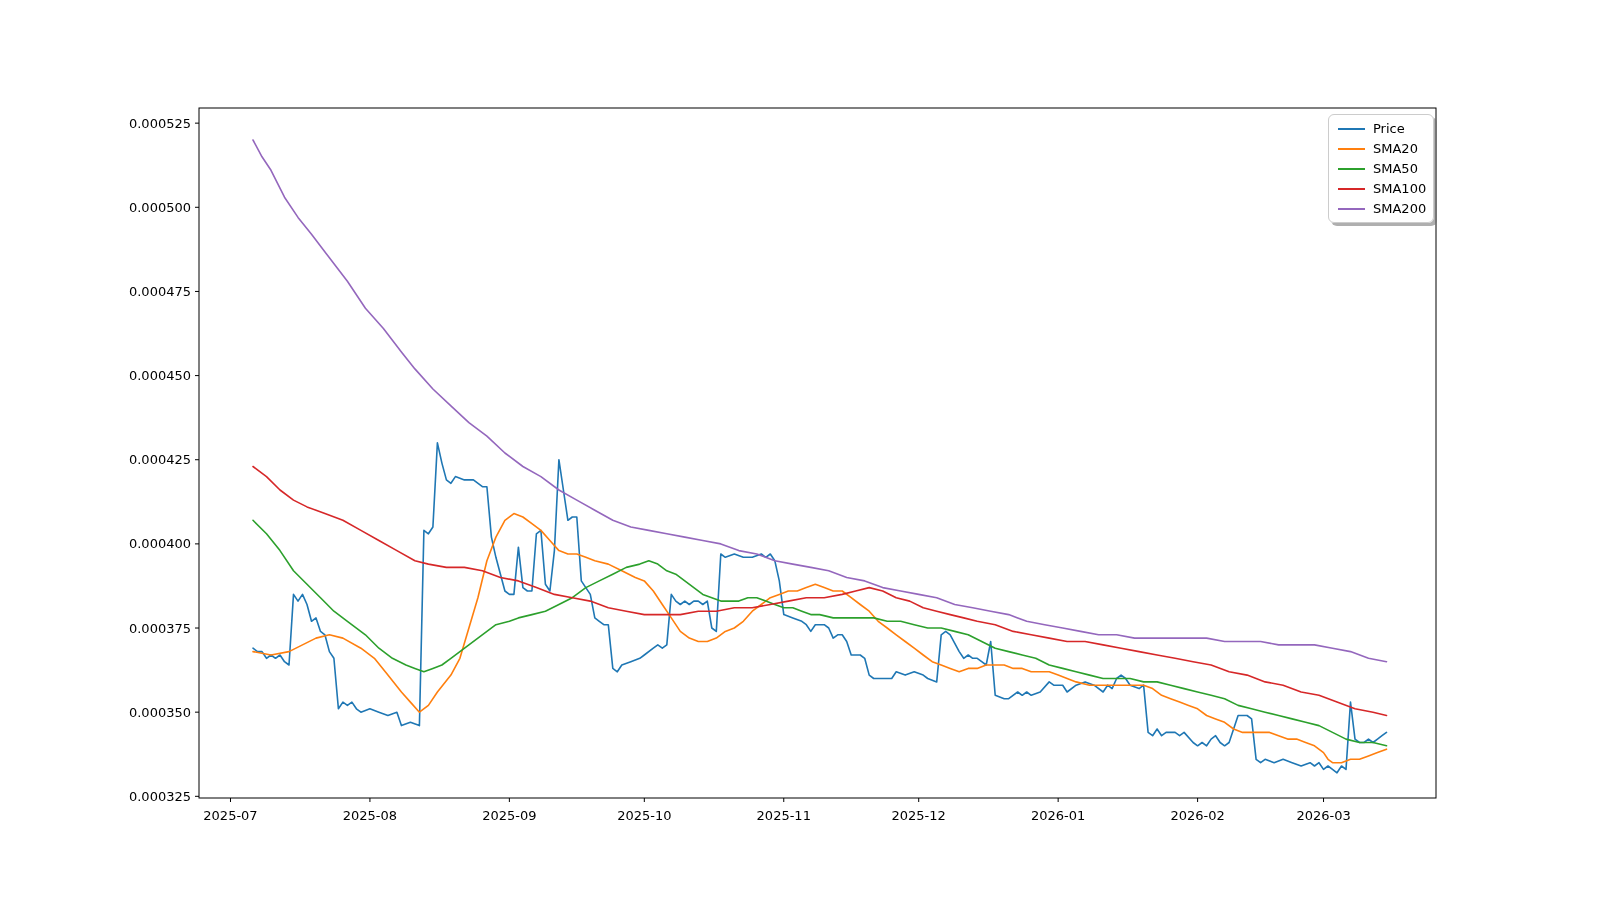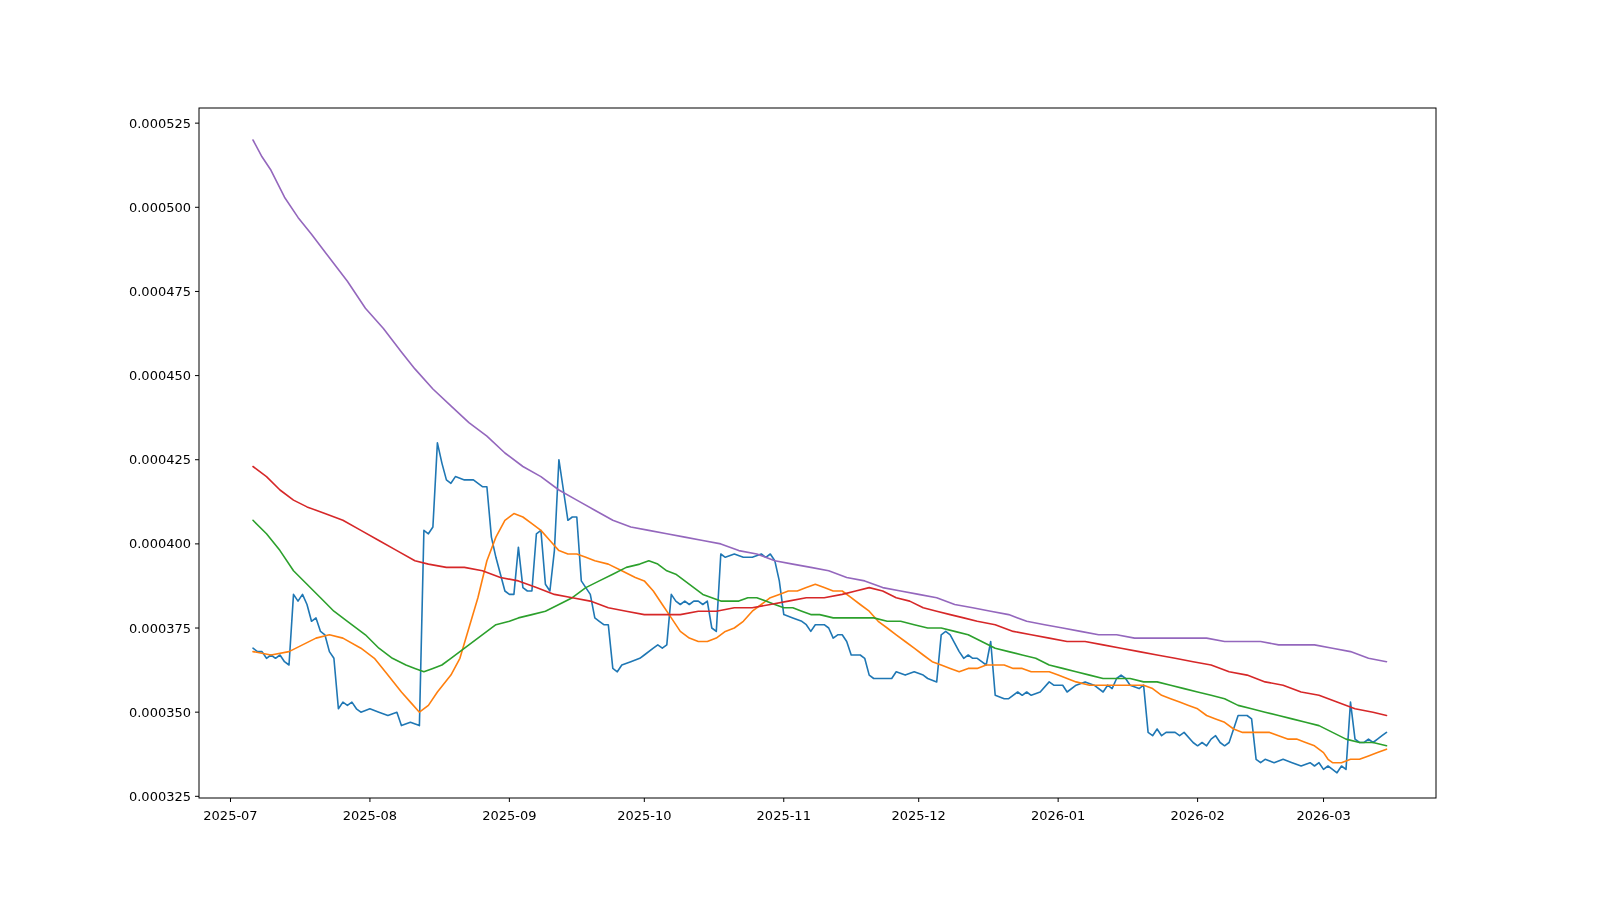--- a/index.html
+++ b/index.html
@@ -85,13 +85,35 @@
         <polyline points="253.0,520.3 266.5,533.8 280.0,550.6 293.5,570.8 307.0,584.3 320.5,597.7 333.9,611.2 347.4,621.3 365.4,634.8 378.9,648.2 392.4,658.3 405.9,665.0 414.9,668.4 423.9,671.8 432.9,668.4 441.9,665.0 450.9,658.3 459.9,651.6 468.9,644.9 477.9,638.1 486.9,631.4 495.9,624.7 509.4,621.3 518.4,617.9 531.9,614.6 545.4,611.2 558.9,604.5 572.3,597.7 585.8,587.6 599.3,580.9 612.8,574.2 626.3,567.4 639.8,564.1 648.8,560.7 657.8,564.1 666.8,570.8 675.8,574.2 684.8,580.9 693.8,587.6 702.8,594.4 711.8,597.7 720.8,601.1 729.8,601.1 738.8,601.1 747.8,597.7 756.8,597.7 765.8,601.1 774.8,604.5 783.8,607.8 792.8,607.8 801.8,611.2 810.8,614.6 819.7,614.6 833.2,617.9 846.7,617.9 860.2,617.9 873.7,617.9 887.2,621.3 900.7,621.3 914.2,624.7 927.7,628.0 941.2,628.0 954.7,631.4 968.2,634.8 981.7,641.5 995.2,648.2 1008.7,651.6 1022.2,655.0 1035.7,658.3 1049.2,665.0 1062.7,668.4 1076.1,671.8 1089.6,675.1 1103.1,678.5 1116.6,678.5 1130.1,678.5 1143.6,681.9 1157.1,681.9 1170.6,685.2 1184.1,688.6 1197.6,692.0 1211.1,695.3 1224.6,698.7 1238.1,705.4 1251.6,708.8 1265.1,712.2 1278.6,715.5 1292.1,718.9 1305.6,722.3 1319.0,725.6 1332.5,732.4 1346.0,739.1 1359.5,742.5 1373.0,742.5 1386.5,745.8" fill="none" stroke="#2ca02c" stroke-width="1.6" stroke-linejoin="round" stroke-linecap="round"></polyline>
       </g>
       <g>
         <polyline points="253.0,466.5 266.5,476.6 280.0,490.0 293.5,500.1 307.0,506.9 324.9,513.6 342.9,520.3 360.9,530.4 378.9,540.5 396.9,550.6 414.9,560.7 428.4,564.1 446.4,567.4 464.4,567.4 482.4,570.8 500.4,577.5 518.4,580.9 536.4,587.6 554.4,594.4 572.3,597.7 590.3,601.1 608.3,607.8 626.3,611.2 644.3,614.6 662.3,614.6 680.3,614.6 698.3,611.2 716.3,611.2 734.3,607.8 752.3,607.8 770.3,604.5 788.3,601.1 806.3,597.7 824.2,597.7 842.2,594.4 855.7,591.0 869.2,587.6 882.7,591.0 896.2,597.7 909.7,601.1 923.2,607.8 936.7,611.2 950.2,614.6 963.7,617.9 977.2,621.3 995.2,624.7 1013.2,631.4 1031.2,634.8 1049.2,638.1 1067.1,641.5 1085.1,641.5 1103.1,644.9 1121.1,648.2 1139.1,651.6 1157.1,655.0 1175.1,658.3 1193.1,661.7 1211.1,665.0 1229.1,671.8 1247.1,675.1 1265.1,681.9 1283.1,685.2 1301.1,692.0 1319.0,695.3 1337.0,702.1 1355.0,708.8 1373.0,712.2 1386.5,715.5" fill="none" stroke="#d62728" stroke-width="1.6" stroke-linejoin="round" stroke-linecap="round"></polyline>
       </g>
       <g>
         <polyline points="253.0,140.0 262.0,156.8 271.0,170.3 284.5,197.2 298.0,217.4 311.5,234.2 329.4,257.8 347.4,281.3 365.4,308.3 383.4,328.5 401.4,352.0 414.9,368.9 432.9,389.0 450.9,405.9 468.9,422.7 486.9,436.2 504.9,453.0 522.9,466.5 540.9,476.6 558.9,490.0 576.8,500.1 594.8,510.2 612.8,520.3 630.8,527.0 648.8,530.4 666.8,533.8 684.8,537.1 702.8,540.5 720.8,543.9 738.8,550.6 756.8,554.0 774.8,560.7 792.8,564.1 810.8,567.4 828.7,570.8 846.7,577.5 864.7,580.9 882.7,587.6 900.7,591.0 918.7,594.4 936.7,597.7 954.7,604.5 972.7,607.8 990.7,611.2 1008.7,614.6 1026.7,621.3 1044.7,624.7 1062.7,628.0 1080.6,631.4 1098.6,634.8 1116.6,634.8 1134.6,638.1 1152.6,638.1 1170.6,638.1 1188.6,638.1 1206.6,638.1 1224.6,641.5 1242.6,641.5 1260.6,641.5 1278.6,644.9 1296.6,644.9 1314.5,644.9 1332.5,648.2 1350.5,651.6 1368.5,658.3 1386.5,661.7" fill="none" stroke="#9467bd" stroke-width="1.6" stroke-linejoin="round" stroke-linecap="round"></polyline>
       </g>
     </svg>
 
+  <div class="legend">
+    <div class="legend-row">
+      <span class="swatch" style="border-top-color: rgb(31, 119, 180);"></span>
+      <span class="legend-label">Price</span>
+    </div>
+    <div class="legend-row">
+      <span class="swatch" style="border-top-color: rgb(255, 127, 14);"></span>
+      <span class="legend-label">SMA20</span>
+    </div>
+    <div class="legend-row">
+      <span class="swatch" style="border-top-color: rgb(44, 160, 44);"></span>
+      <span class="legend-label">SMA50</span>
+    </div>
+    <div class="legend-row">
+      <span class="swatch" style="border-top-color: rgb(214, 39, 40);"></span>
+      <span class="legend-label">SMA100</span>
+    </div>
+    <div class="legend-row">
+      <span class="swatch" style="border-top-color: rgb(148, 103, 189);"></span>
+      <span class="legend-label">SMA200</span>
+    </div>
+  </div>
 </div>
 
 </body></html>

